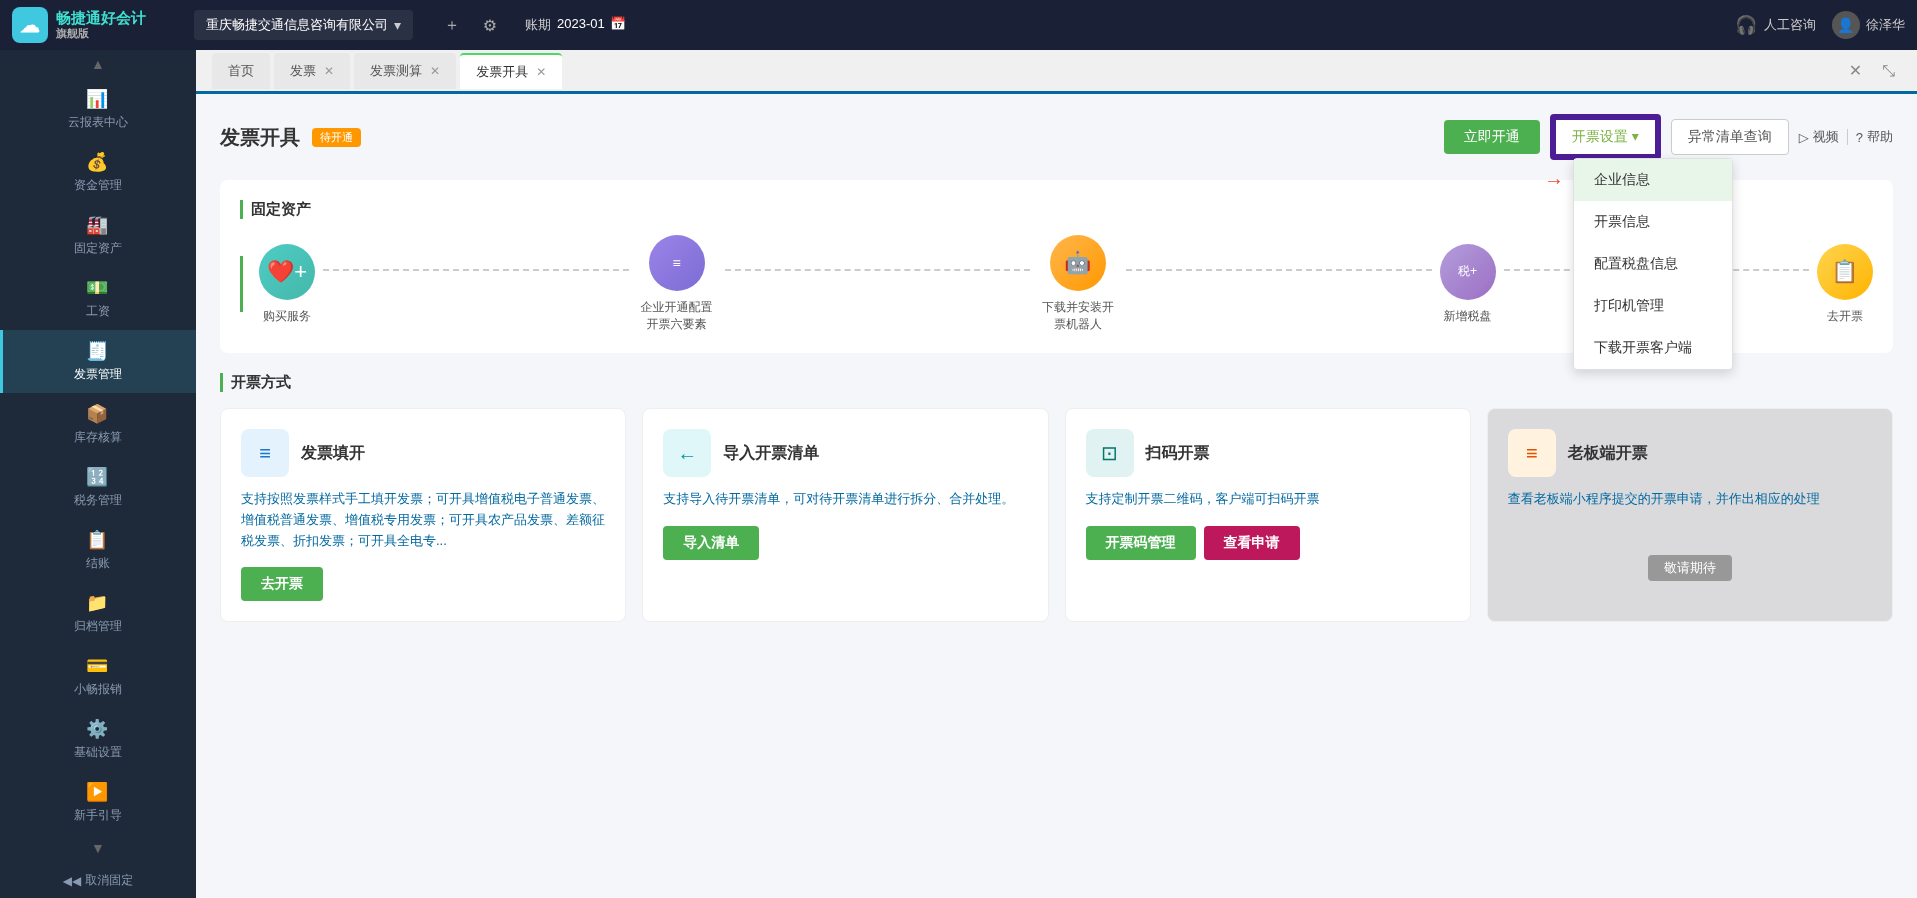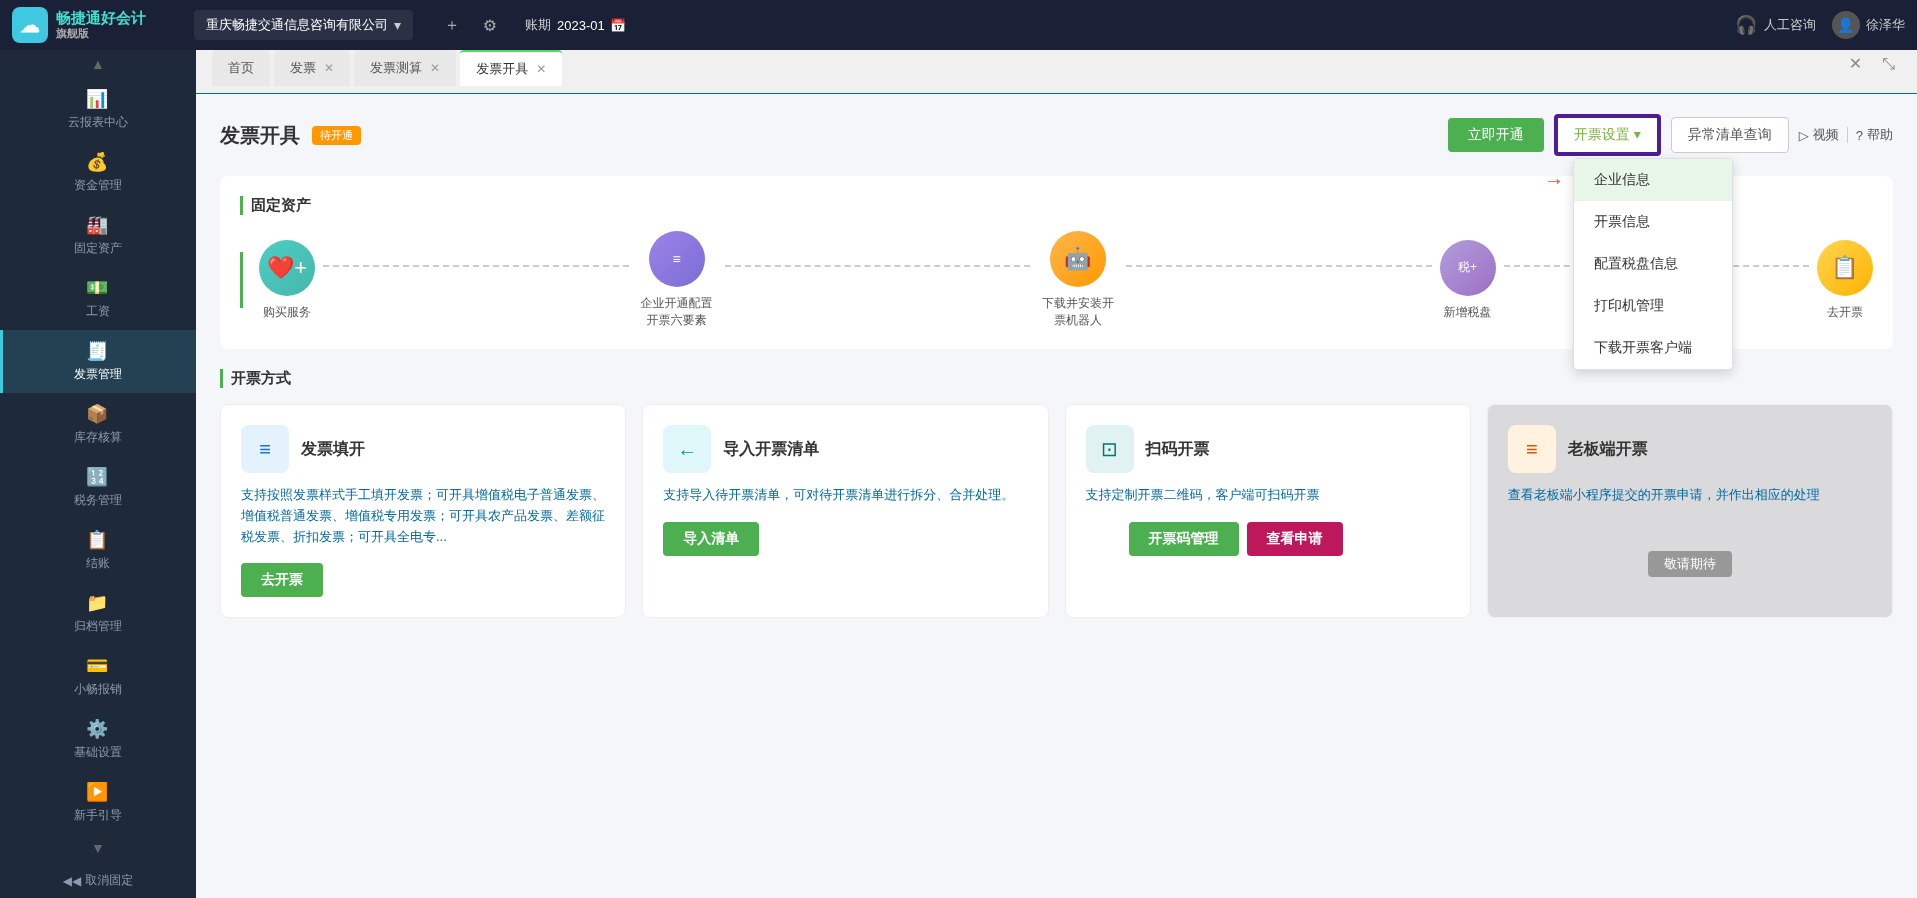--- a/index.html
+++ b/index.html
@@ -4,34 +4,34 @@
   <style>
     * { box-sizing: border-box; margin: 0; padding: 0; }
     body { font-family: 'Microsoft YaHei', Arial, sans-serif; font-size: 14px; background: #f5f5f5; overflow: hidden; height: 898px; width: 1917px; }
 
     
     .app-container { display: flex; flex-direction: column; height: 100%; }
     .top-bar { height: 50px; background: #1a2035; display: flex; align-items: center; padding: 0 12px; gap: 12px; flex-shrink: 0; }
     .main-area { display: flex; flex: 1; overflow: hidden; }
     .sidebar { width: 196px; background: #1e2a3a; flex-shrink: 0; display: flex; flex-direction: column; }
     .content-area { flex: 1; display: flex; flex-direction: column; background: #fff; overflow: hidden; }
-    .tab-bar { height: 44px; background: #f0f0f0; display: flex; align-items: flex-start; padding: 0 16px; border-bottom: 1px solid #0369a1; flex-shrink: 0; }
+    .tab-bar { height: 44px; background: #f0f0f0; display: flex; align-items: center; padding: 0 16px; border-bottom: 3px solid #0369a1; flex-shrink: 0; }
     .page-content { flex: 1; overflow-y: auto; padding: 20px 24px; background: #f5f6fa; position: relative; }
 
     
     .logo-area { display: flex; align-items: center; gap: 8px; color: #fff; font-size: 16px; font-weight: bold; min-width: 170px; }
     .logo-icon { width: 36px; height: 36px; background: #40c8e0; border-radius: 8px; display: flex; align-items: center; justify-content: center; color: #fff; font-size: 20px; }
     .logo-text { display: flex; flex-direction: column; line-height: 1.2; }
     .logo-title { color: #40e0d0; font-size: 15px; font-weight: bold; }
     .logo-sub { color: #aaa; font-size: 11px; }
     .company-selector { display: flex; align-items: center; gap: 6px; color: #ccc; cursor: pointer; background: rgba(255,255,255,0.08); padding: 6px 12px; border-radius: 4px; }
     .company-name { color: #fff; font-size: 13px; }
     .top-bar-actions { display: flex; align-items: center; gap: 8px; margin-left: 12px; }
     .top-icon-btn { width: 30px; height: 30px; display: flex; align-items: center; justify-content: center; color: #aaa; cursor: pointer; font-size: 16px; border-radius: 4px; }
-    .period-label { color: #ccc; font-size: 13px; margin-left: 8px; display: flex; align-items: center; gap: 6px; }
+    .period-label { color: #ccc; font-size: 13px; margin-left: 8px; display: flex; gap: 6px; }
     .period-value { color: #fff; }
     .top-bar-right { margin-left: auto; display: flex; align-items: center; gap: 16px; color: #ccc; font-size: 13px; }
     .user-info { display: flex; align-items: center; gap: 6px; color: #ccc; cursor: pointer; }
     .user-avatar { width: 28px; height: 28px; background: #555; border-radius: 50%; display: flex; align-items: center; justify-content: center; color: #ccc; font-size: 14px; }
     .headset-icon { font-size: 18px; color: #aaa; }
 
     
     .sidebar-item { display: flex; flex-direction: column; align-items: center; padding: 10px 0; color: #8a9ab0; cursor: pointer; font-size: 12px; gap: 4px; position: relative; }
     .sidebar-item.active { color: #fff; background: rgba(64,200,224,0.15); }
     .sidebar-item.active::before { content: ''; position: absolute; left: 0; top: 0; bottom: 0; width: 3px; background: #40c8e0; }
@@ -44,21 +44,21 @@
     .tab-item { height: 36px; display: flex; align-items: center; padding: 0 16px; font-size: 13px; color: #555; cursor: pointer; border-radius: 4px 4px 0 0; background: #e8e8e8; margin-right: 4px; gap: 8px; }
     .tab-item.active { background: #fff; color: #333; font-weight: 500; border-top: 2px solid #4cd964; }
     .tab-close { color: #999; font-size: 12px; display: flex; align-items: center; }
 
     
     .page-header { display: flex; align-items: center; justify-content: space-between; margin-bottom: 20px; }
     .page-title { font-size: 20px; font-weight: bold; color: #333; display: flex; align-items: center; gap: 12px; }
     .status-badge { background: #ff9800; color: #fff; font-size: 11px; padding: 2px 8px; border-radius: 4px; font-weight: normal; }
     .header-actions { display: flex; align-items: center; gap: 10px; position: relative; }
     .btn-green { background: #4caf50; color: #fff; border: none; border-radius: 4px; padding: 8px 20px; font-size: 14px; cursor: pointer; font-family: inherit; }
-    .btn-outline-green { background: #fff; color: #7cb342; border: 4px solid #4c1d95; border-radius: 4px; padding: 8px 16px; font-size: 14px; cursor: pointer; font-family: inherit; display: flex; gap: 4px; }
+    .btn-outline-green { background: #fff; color: #7cb342; border: 6px solid #4c1d95; border-radius: 4px; padding: 8px 16px; font-size: 14px; cursor: pointer; font-family: inherit; display: flex; gap: 4px; }
     .btn-outline-gray { background: #fff; color: #555; border: 1px solid #ccc; border-radius: 4px; padding: 8px 16px; font-size: 14px; cursor: pointer; font-family: inherit; display: flex; align-items: center; gap: 4px; }
 
     
     .dropdown-menu { position: absolute; top: 44px; right: 160px; background: #fff; border: 1px solid #e0e0e0; border-radius: 4px; box-shadow: 0 4px 12px rgba(0,0,0,0.15); z-index: 100; min-width: 160px; }
     .dropdown-item { padding: 12px 20px; color: #333; cursor: pointer; font-size: 14px; }
     .dropdown-item.highlighted { background: #e8f5e9; color: #333; }
 
     
     .red-arrow { color: #f44336; font-size: 20px; position: absolute; left: -30px; top: 8px; }
 
@@ -323,21 +323,21 @@
               <div class="method-desc">支持导入待开票清单，可对待开票清单进行拆分、合并处理。</div>
               <button class="btn-method">导入清单</button>
             </div>
 
             <div class="method-card">
               <div class="method-card-header">
                 <div class="method-icon teal" style="font-size:20px;">⊡</div>
                 <span class="method-title">扫码开票</span>
               </div>
               <div class="method-desc">支持定制开票二维码，客户端可扫码开票</div>
-              <div style="display:flex;gap:8px;margin-left:43px;">
+              <div style="display:flex;gap:8px;">
                 <button class="btn-method">开票码管理</button>
                 <button class="btn-method" style="background:#be185d;">查看申请</button>
               </div>
             </div>
 
             <div class="method-card overlay">
               <div class="method-card-header">
                 <div class="method-icon orange" style="font-size:20px;">≡</div>
                 <span class="method-title">老板端开票</span>
               </div>

